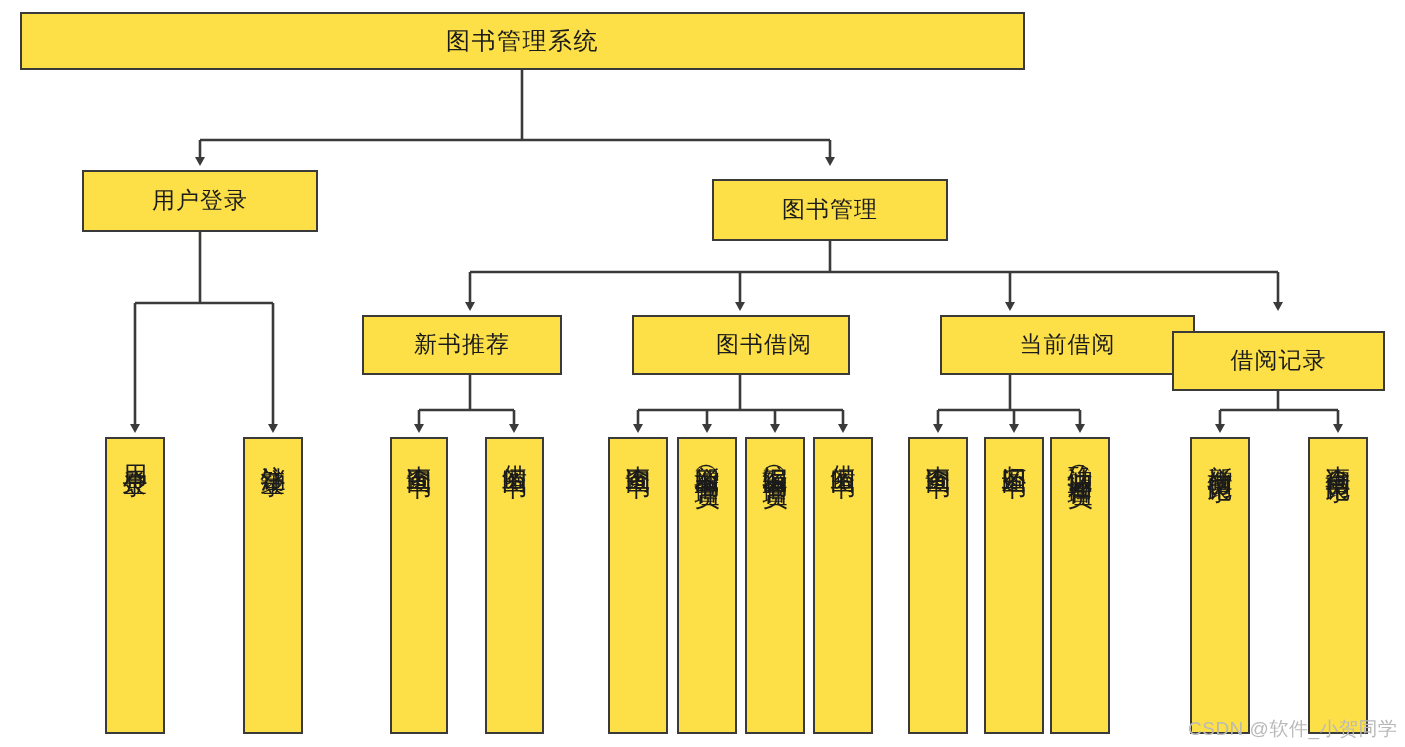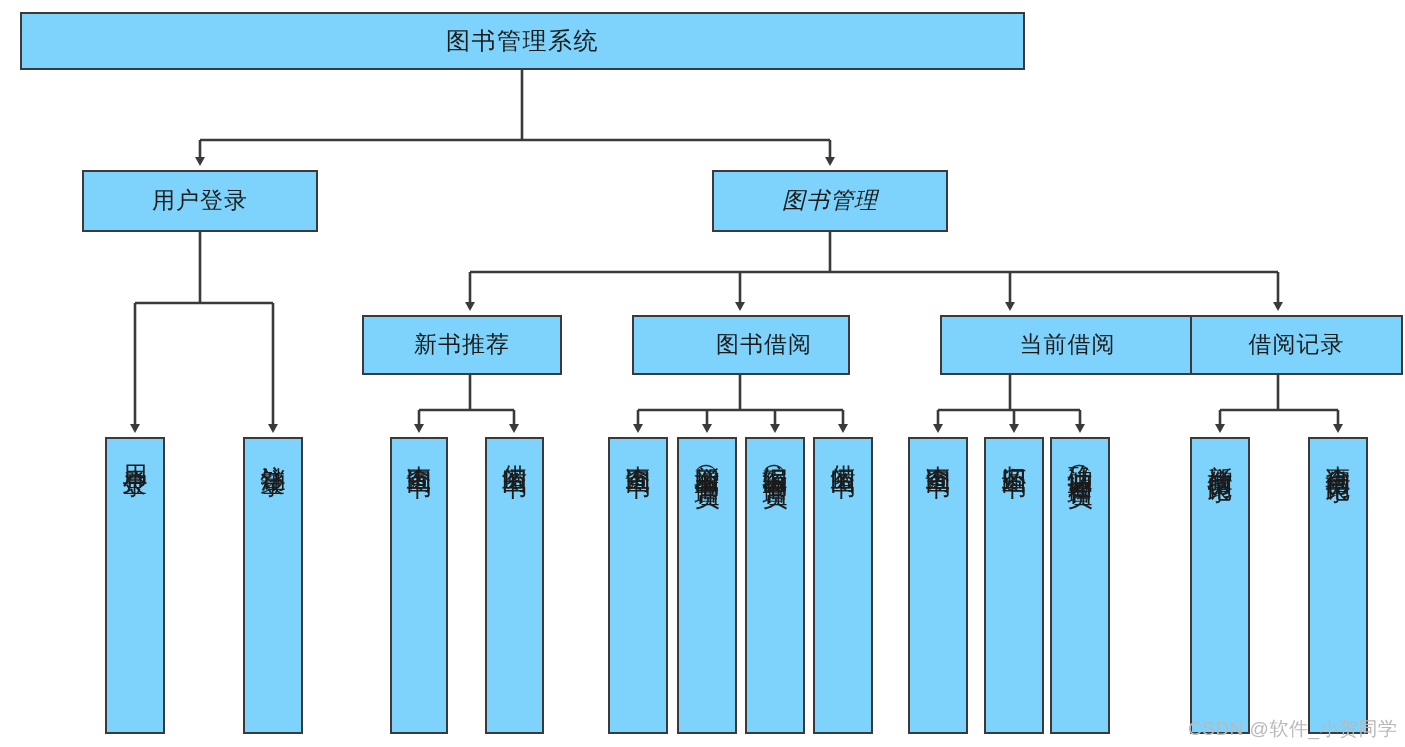--- a/index.html
+++ b/index.html
@@ -22,21 +22,21 @@
     position: absolute;
     left: 0;
     top: 0;
     width: 1405px;
     height: 747px;
     pointer-events: none;
   }
   .node {
     position: absolute;
     box-sizing: border-box;
-    background: #7dd3fc;
+    background: #fde047;
     border: 2.5px solid #3a3a3a;
     display: flex;
     align-items: center;
     justify-content: center;
     color: #1b1b1b;
     z-index: 2;
   }
   .node .label {
     display: block;
     text-align: center;
@@ -131,34 +131,34 @@
     </g>
   </svg>
 
   <div class="node horiz root" style="left:20px; top:12px; width:1005px; height:58px;">
     <span class="label">图书管理系统</span>
   </div>
 
   <div class="node horiz" style="left:82px; top:170px; width:236px; height:62px;">
     <span class="label">用户登录</span>
   </div>
-  <div class="node horiz" style="left:712px; top:170px; width:236px; height:62px;font-style:italic;">
+  <div class="node horiz" style="left:712px; top:179px; width:236px; height:62px;">
     <span class="label">图书管理</span>
   </div>
 
   <div class="node horiz" style="left:362px; top:315px; width:200px; height:60px;">
     <span class="label">新书推荐</span>
   </div>
   <div class="node horiz" style="left:632px; top:315px; width:218px; height:60px;padding-left:46px;">
     <span class="label">图书借阅</span>
   </div>
   <div class="node horiz" style="left:940px; top:315px; width:255px; height:60px;">
     <span class="label">当前借阅</span>
   </div>
-  <div class="node horiz" style="left:1172px; top:315px; width:213px; height:60px;margin-left:18px;">
+  <div class="node horiz" style="left:1172px; top:331px; width:213px; height:60px;">
     <span class="label">借阅记录</span>
   </div>
 
   <div class="node vert" style="left:105px; top:437px; width:60px; height:297px;">
     <span class="label">用户登录</span>
   </div>
   <div class="node vert" style="left:243px; top:437px; width:60px; height:297px;">
     <span class="label">注销登录</span>
   </div>
 

